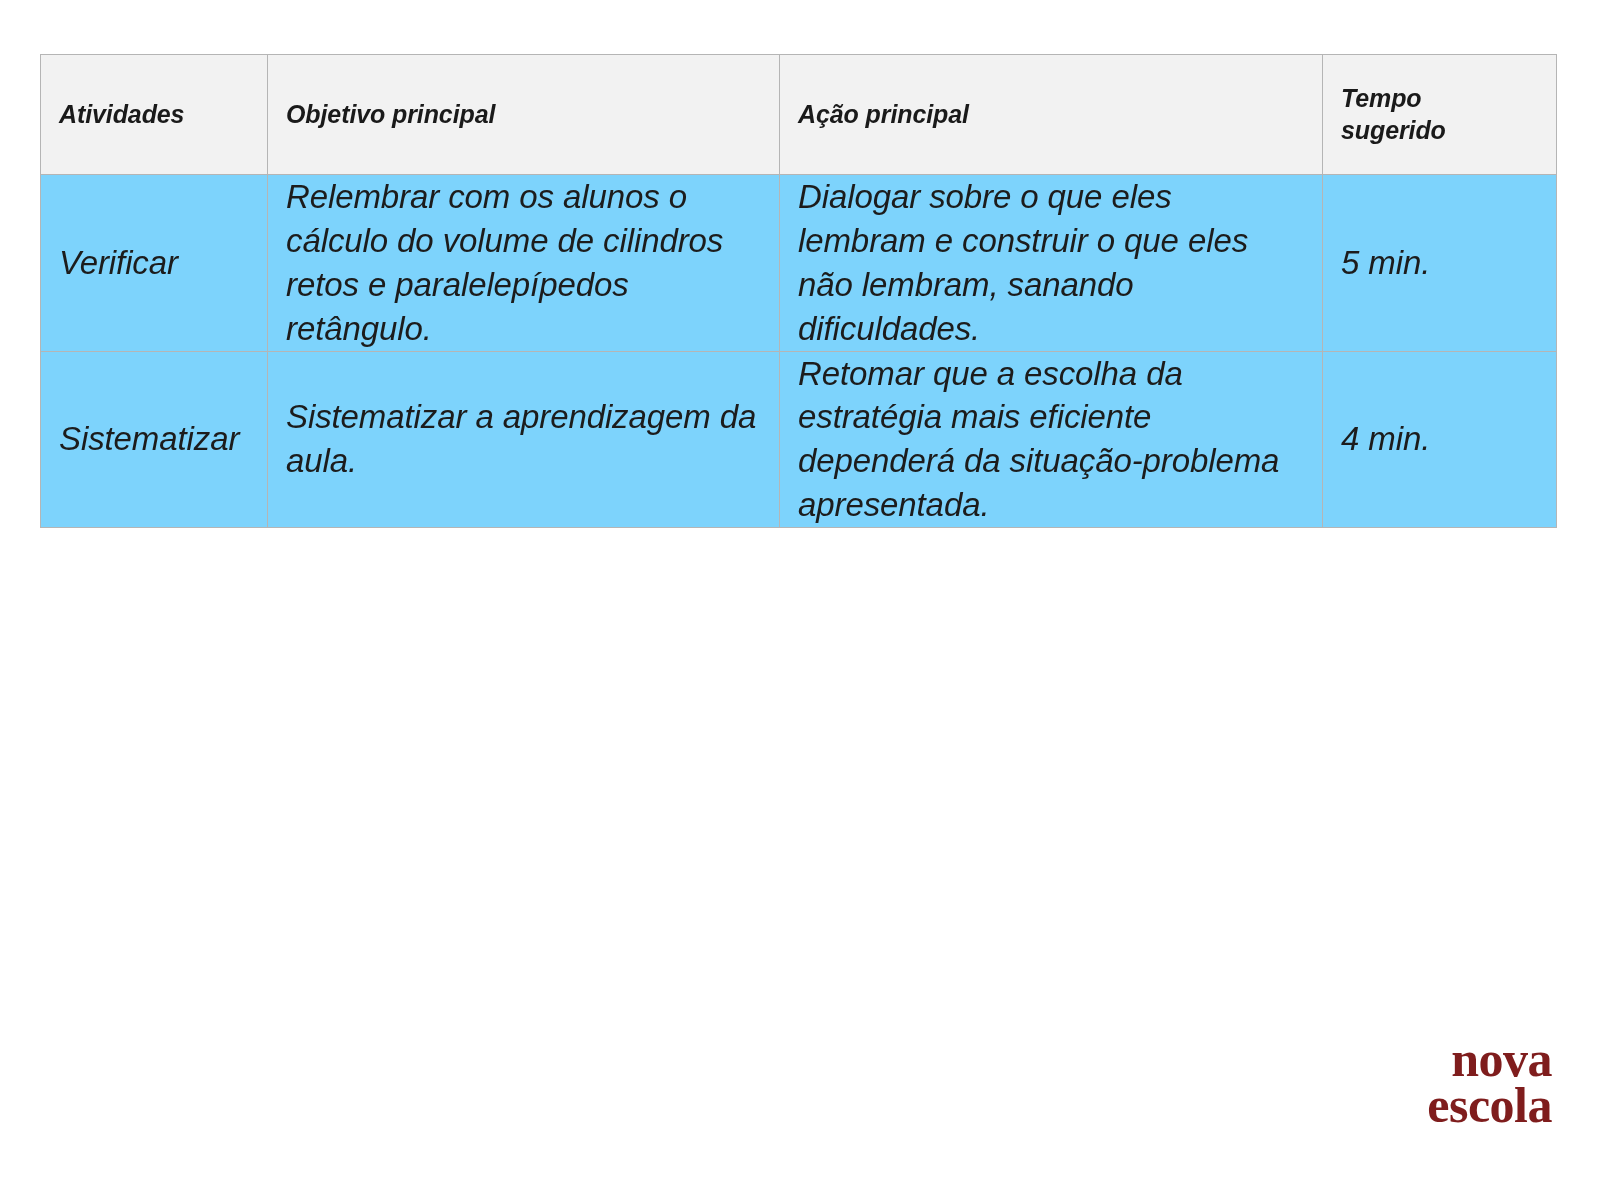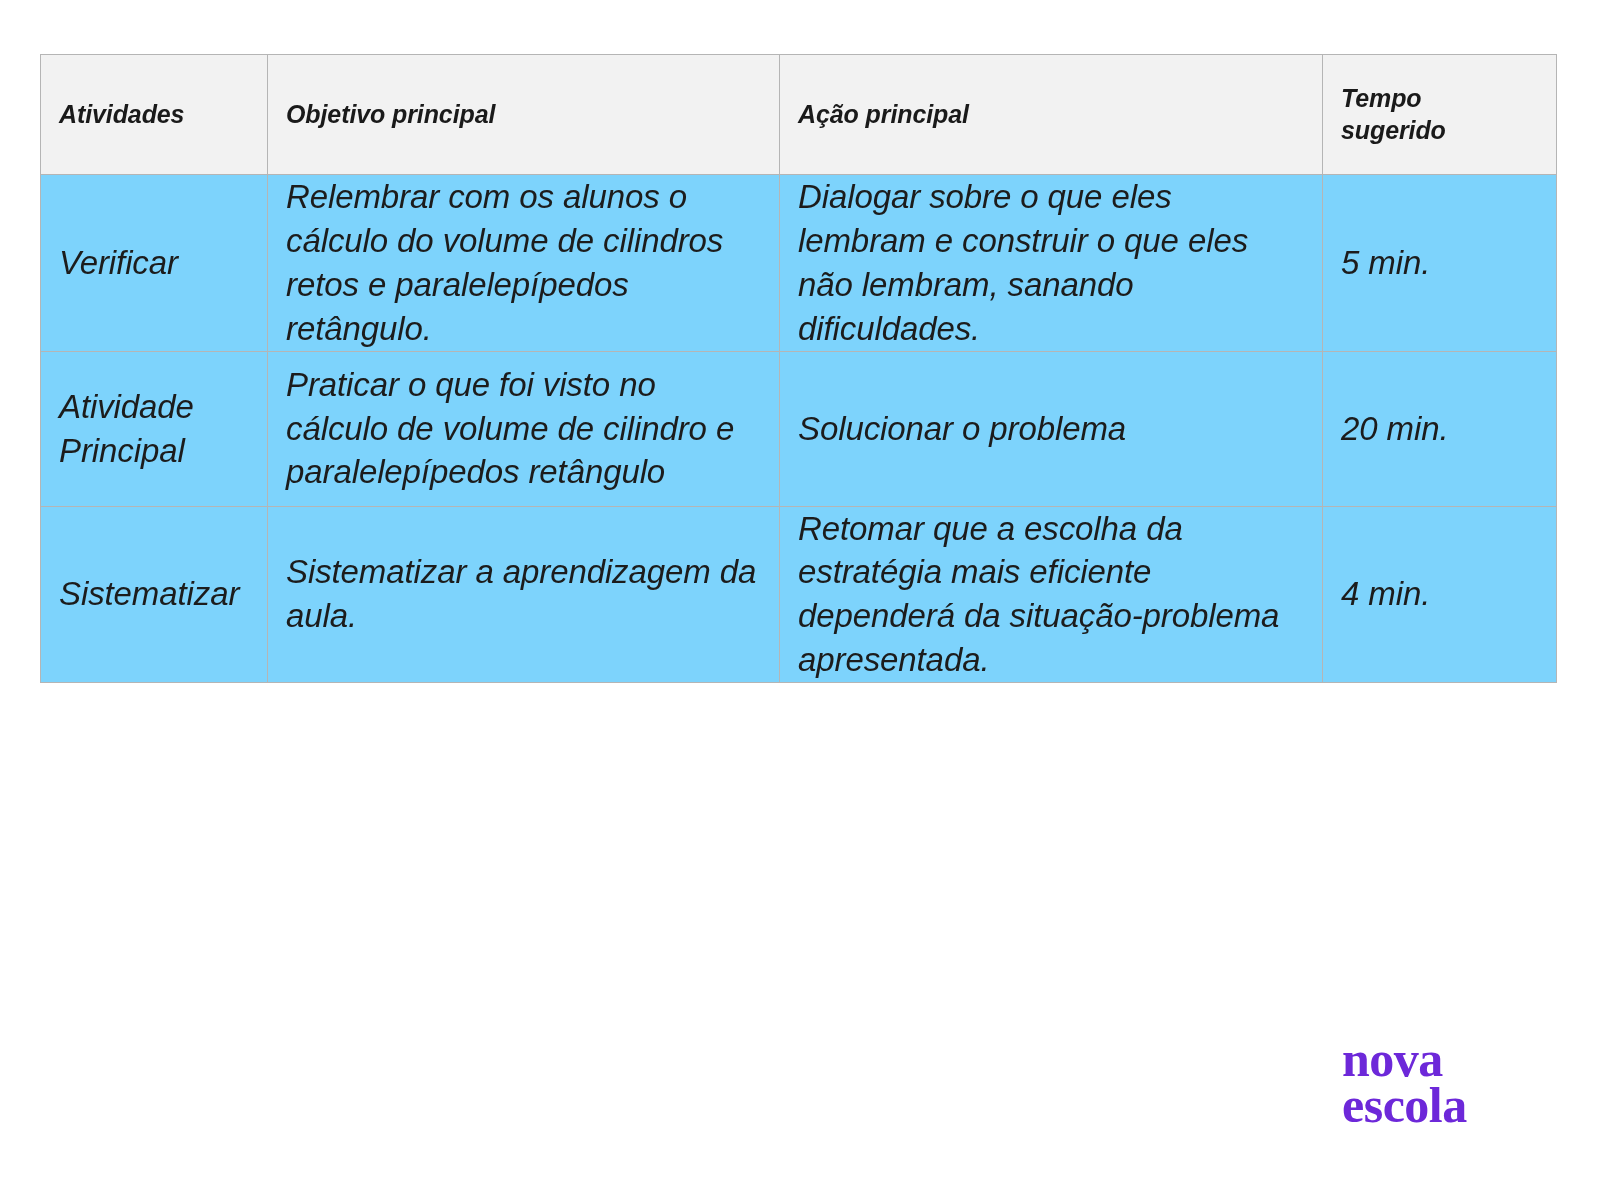--- a/index.html
+++ b/index.html
@@ -86,26 +86,26 @@
   .head-text {
     display: block;
     white-space: pre-line;
   }
 
   .brand-logo {
     position: absolute;
     right: 48px;
     bottom: 72px;
     width: 210px;
-    text-align: left;
+    text-align: right;
     font-family: "Liberation Serif", serif;
     font-weight: bold;
     font-size: 50px;
     line-height: 0.92;
-    color: #6d28d9;
+    color: #7f1d1d;
     letter-spacing: -0.5px;
     user-select: none;
   }
   .brand-logo .brand-line {
     display: block;
   }
 </style>
 </head>
 <body>
 
@@ -145,34 +145,20 @@
           <span class="cell-text">Relembrar com os alunos o cálculo do volume de cilindros retos e paralelepípedos retângulo.</span>
         </td>
         <td>
           <span class="cell-text">Dialogar sobre o que eles lembram e construir o que eles não lembram, sanando dificuldades.</span>
         </td>
         <td>
           <span class="cell-text">5 min.</span>
         </td>
       </tr>
 
-      <tr class="row-atividade">
-        <td>
-          <span class="cell-text">Atividade Principal</span>
-        </td>
-        <td>
-          <span class="cell-text">Praticar o que foi visto no cálculo de volume de cilindro e paralelepípedos retângulo</span>
-        </td>
-        <td>
-          <span class="cell-text">Solucionar o problema</span>
-        </td>
-        <td>
-          <span class="cell-text">20 min.</span>
-        </td>
-      </tr>
 
 
       <tr class="row-encerra">
         <td>
           <span class="cell-text">Sistematizar</span>
         </td>
         <td>
           <span class="cell-text">Sistematizar a aprendizagem da aula.</span>
         </td>
         <td>

